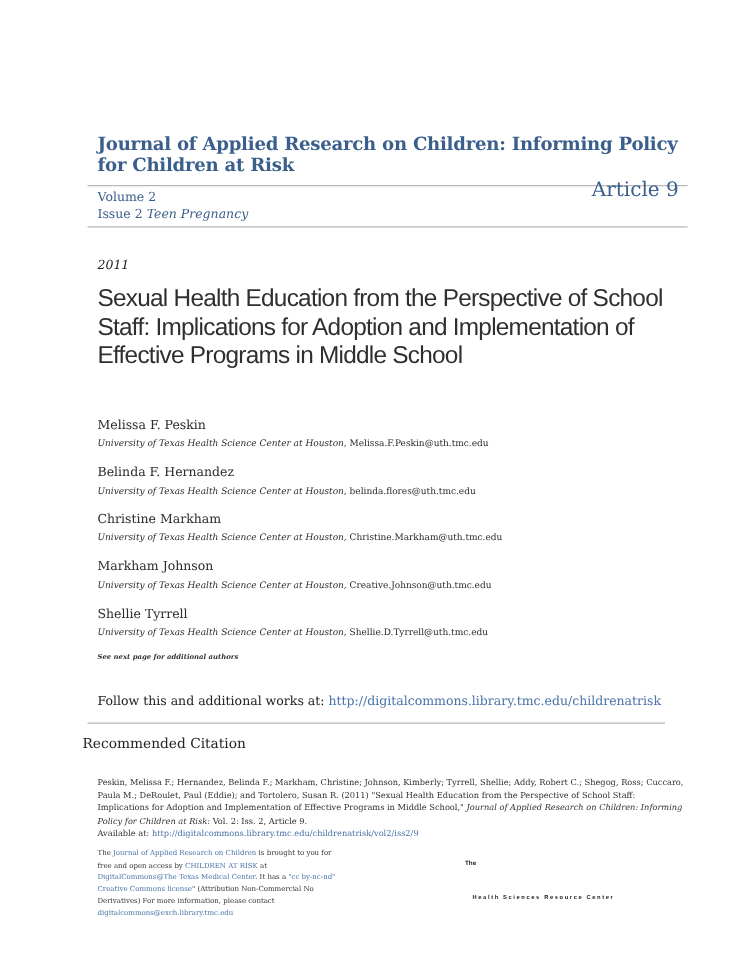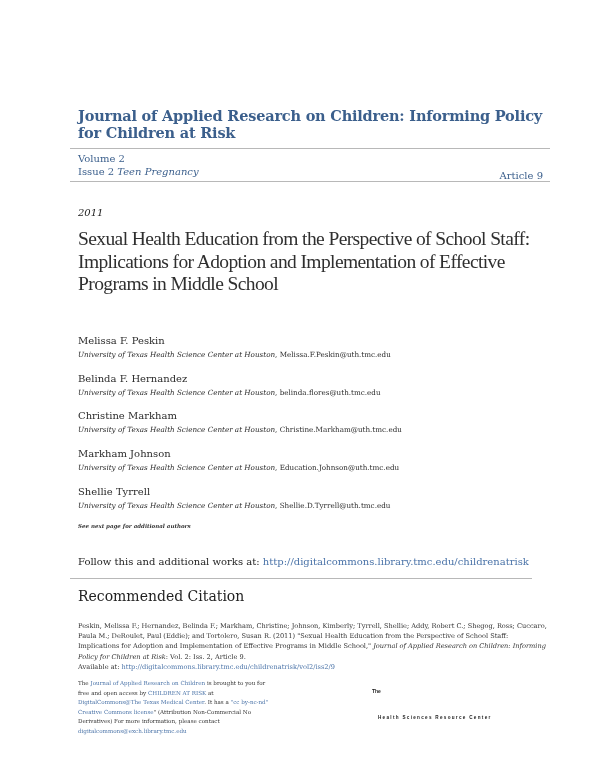--- a/index.html
+++ b/index.html
@@ -2,30 +2,30 @@
 <html><head>
 <meta charset="utf-8">
 <style>
   html, body { margin:0; padding:0; background:#ffffff; }
   body { width:600px; height:776px; position:relative; overflow:hidden; font-family:"DejaVu Serif", serif; color:#2b2b2b; }
   .abs { position:absolute; }
   .journal-title { left:78px; top:107px; width:470px; font-family:"DejaVu Serif", serif; font-weight:bold; color:#3b5f8c; font-size:14.5px; line-height:17px; letter-spacing:-0.2px; }
   .rule { position:absolute; height:1px; background:#b8b8b8; }
   .vol { left:78px; top:152px; font-size:10px; color:#3b5f8c; line-height:13px; }
   .vol i { font-style:italic; }
-  .article { right:57px; top:170px; font-size:10px; color:#3b5f8c; }
+  .article { right:57px; top:142px; font-size:16px; color:#3b5f8c; }
   .year { left:78px; top:207px; font-size:10px; color:#222;font-style:italic; }
-  .paper-title { left:78px; top:228px; width:470px; font-family:Liberation Serif, serif; font-size:19.5px; line-height:22.5px; color:#2f2f2f; letter-spacing:-0.6px; }
+  .paper-title { left:78px; top:228px; width:470px; font-family:Liberation Sans, sans-serif; font-size:19.5px; line-height:22.5px; color:#2f2f2f; letter-spacing:-0.6px; }
   .author { left:78px; font-size:10px; color:#2b2b2b; }
   .affil { left:78px; font-size:7.2px; color:#2b2b2b; white-space:nowrap; }
   .affil i { font-style:italic;text-align:center; }
   .more-authors { left:78px; top:523px; font-size:5.5px; font-style:italic; font-weight:bold; color:#333; }
   .follow { left:78px; top:556px; font-size:10px; color:#222; white-space:nowrap; }
   .link { color:#4a73a8; }
-  .rec-title { left:78px; top:588px; font-size:14px; color:#222; }
+  .rec-title { left:66px; top:588px; font-size:11px; color:#222; }
   .citation { left:78px; top:601px; width:470px; font-size:6.6px; line-height:10.2px; color:#333;margin-top:20px; }
   .citation i { font-style:italic; }
   .footer-text { left:78px; top:679px; width:200px; font-size:5.6px; line-height:9.5px; color:#333; }
   .logo { left:372px; top:688px; width:180px; height:40px; }
   .logo-the { position:absolute; left:0; top:0; font-size:5px; font-family:"Liberation Sans", sans-serif; font-weight:bold; color:#222; }
   .logo-main { position:absolute; left:0; top:5px; font-family:"Liberation Sans", sans-serif; font-size:19px; color:#1a1a1a; letter-spacing:-0.5px; white-space:nowrap; }
   .logo-sub { position:absolute; left:6px; top:27px; font-family:"Liberation Sans", sans-serif; font-size:4.6px; font-weight:bold; letter-spacing:1.3px; color:#222; white-space:nowrap; }
   .fan { display:inline-block; width:22px; height:20px; vertical-align:top; position:relative; margin:0 2px; }
 </style>
 </head>
@@ -46,21 +46,21 @@
 <div class="abs author" style="top:335px;">Melissa F. Peskin</div>
 <div class="abs affil" style="top:350px;"><i>University of Texas Health Science Center at Houston</i>, <span>Melissa.F.Peskin@uth.tmc.edu</span></div>
 
 <div class="abs author" style="top:373px;">Belinda F. Hernandez</div>
 <div class="abs affil" style="top:388px;"><i>University of Texas Health Science Center at Houston</i>, <span>belinda.flores@uth.tmc.edu</span></div>
 
 <div class="abs author" style="top:410px;">Christine Markham</div>
 <div class="abs affil" style="top:425px;"><i>University of Texas Health Science Center at Houston</i>, <span>Christine.Markham@uth.tmc.edu</span></div>
 
 <div class="abs author" style="top:448px;">Markham Johnson</div>
-<div class="abs affil" style="top:463px;"><i>University of Texas Health Science Center at Houston</i>, <span>Education.Johnson@uth.tmc.edu</span></div>
+<div class="abs affil" style="top:463px;"><i>University of Texas Health Science Center at Houston</i>, <span>Creative.Johnson@uth.tmc.edu</span></div>
 
 <div class="abs author" style="top:486px;">Shellie Tyrrell</div>
 <div class="abs affil" style="top:501px;"><i>University of Texas Health Science Center at Houston</i>, <span>Shellie.D.Tyrrell@uth.tmc.edu</span></div>
 
 <div class="abs more-authors">See next page for additional authors</div>
 
 <div class="abs follow">
   <span>Follow this and additional works at: </span><span class="link">http://digitalcommons.library.tmc.edu/childrenatrisk</span>
 </div>
 <div class="rule" style="left:70px; top:578px; width:462px;"></div>

